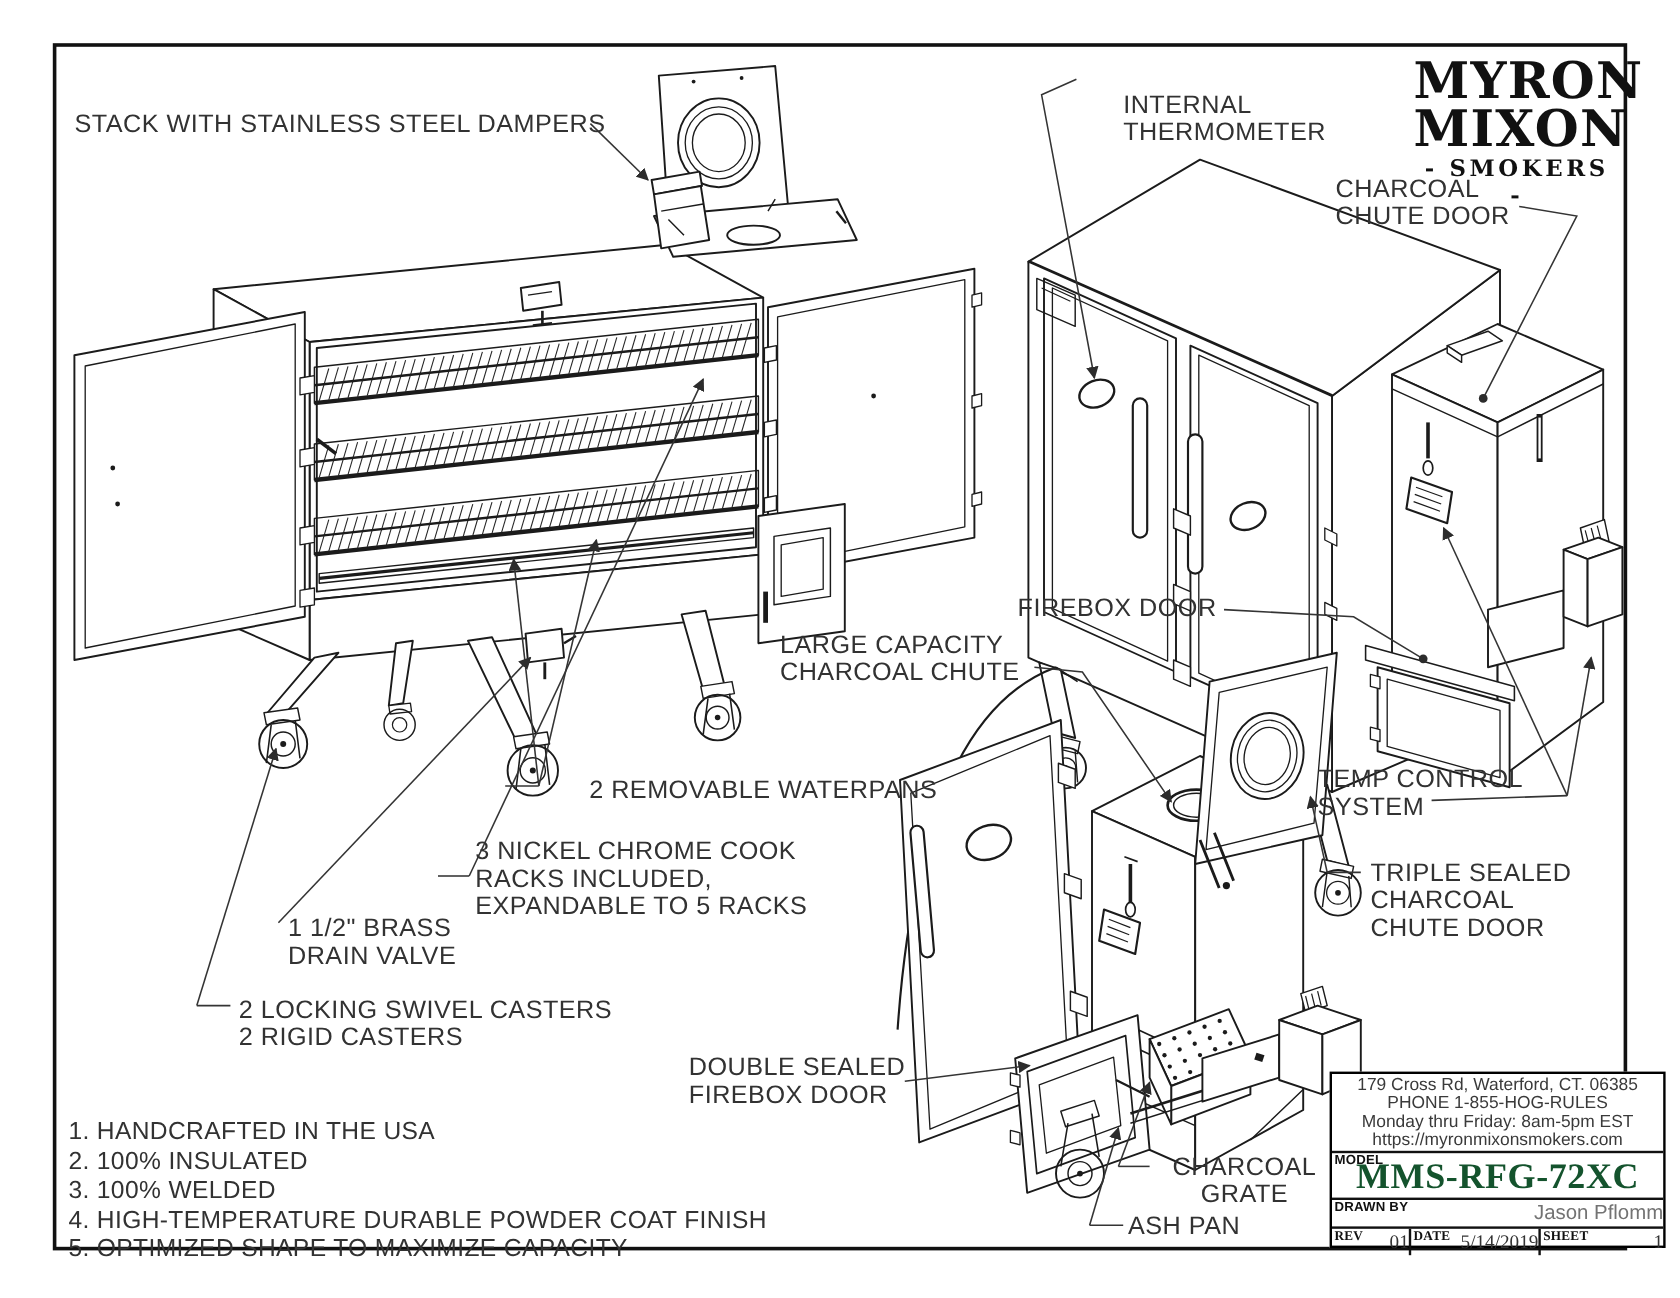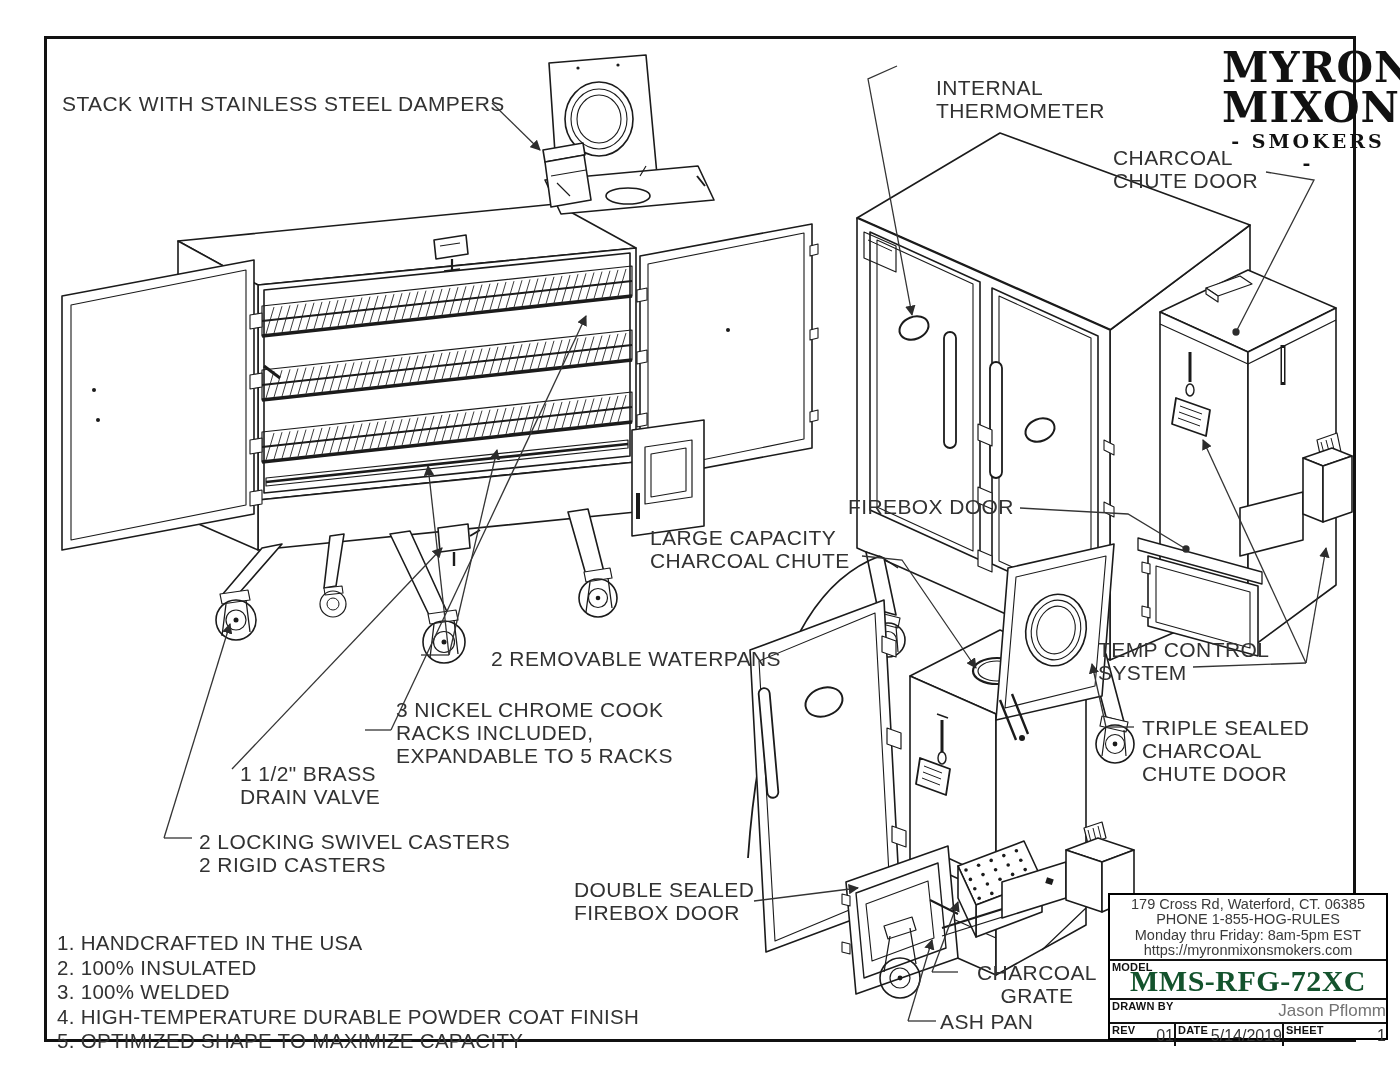--- a/index.html
+++ b/index.html
@@ -5,34 +5,34 @@
   html,body{margin:0;padding:0;background:#fff;}
   #page{position:relative;width:1400px;height:1082px;background:#fff;overflow:hidden;
         font-family:"Liberation Sans",sans-serif;color:#2d2d2d;}
   #border-frame{position:absolute;left:44px;top:36px;width:1306px;height:1000px;
         border:3px solid #111;}
   #art{position:absolute;left:0;top:0;}
   .callout{position:absolute;white-space:pre-line;font-size:21px;line-height:23px;
         letter-spacing:.4px;color:#323232;}
   .feature-line{font-size:20.5px;line-height:24.5px;letter-spacing:.3px;color:#323232;}
   #features{position:absolute;left:57px;top:931px;}
-  #logo{position:absolute;left:1178px;top:48px;width:172px;text-align:center;color:#111;margin-left:44px;}
+  #logo{position:absolute;left:1178px;top:48px;width:172px;text-align:center;color:#111;}
   .logo-big{font-family:"DejaVu Serif",serif;font-weight:bold;font-size:42px;line-height:40px;letter-spacing:1px;}
   .logo-sub{font-family:"DejaVu Serif",serif;font-weight:bold;font-size:19px;letter-spacing:3px;margin-top:2px;}
   #title-block{position:absolute;left:1108px;top:893px;width:280px;height:147px;
         border:2px solid #000000;box-sizing:border-box;background:#fff;}
   .tb-address{height:62px;border-bottom:2px solid #111;text-align:center;
         font-size:14.5px;line-height:15.4px;padding-top:2px;color:#3a3a3a;}
   .tb-model{position:relative;height:37px;border-bottom:2px solid #111;}
   .tb-label{position:absolute;left:2px;top:0;font-size:11px;font-weight:bold;color:#111;letter-spacing:.2px;}
   .tb-model-value{text-align:center;font-family:"Liberation Serif",serif;font-weight:bold;
         font-size:30px;line-height:40px;color:#14532d;letter-spacing:.5px;}
   .tb-drawn{position:relative;height:22px;border-bottom:2px solid #111;}
   .tb-drawn-value{text-align:right;font-size:17px;line-height:22px;color:#737373;}
-  .tb-bottom{display:flex;height:22px;}
+  .tb-bottom{display:flex;height:22px;font-family:Liberation Serif, serif;}
   .tb-cell{position:relative;height:100%;box-sizing:border-box;}
   .tb-cell+.tb-cell{border-left:2px solid #111;}
   .tb-cell-value{text-align:right;font-size:16px;line-height:24px;color:#333;}
   .c-rev{width:64px;} .c-date{width:108px;} .c-sheet{flex:1;}
 </style>
 </head>
 <body>
 
 <div id="page">
 

